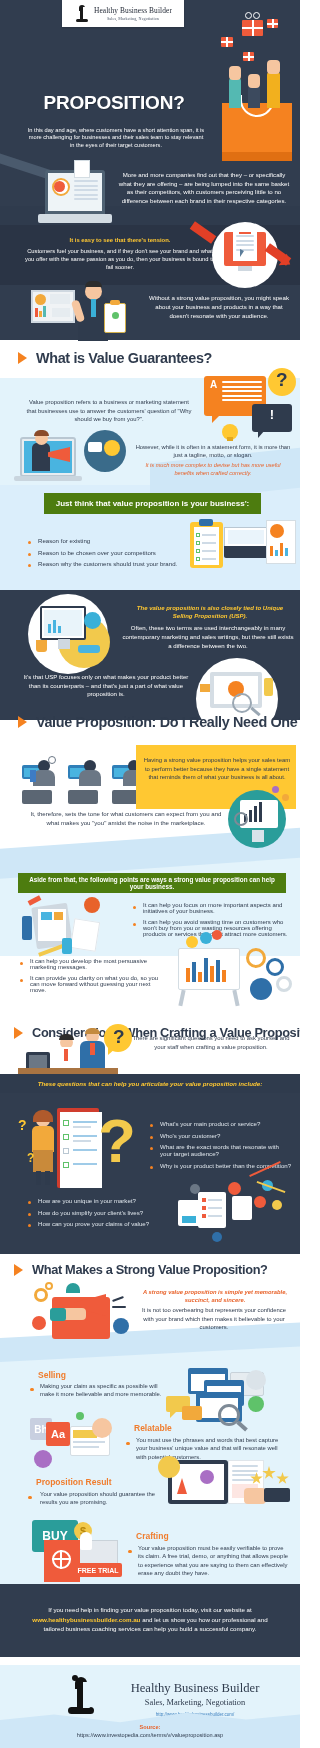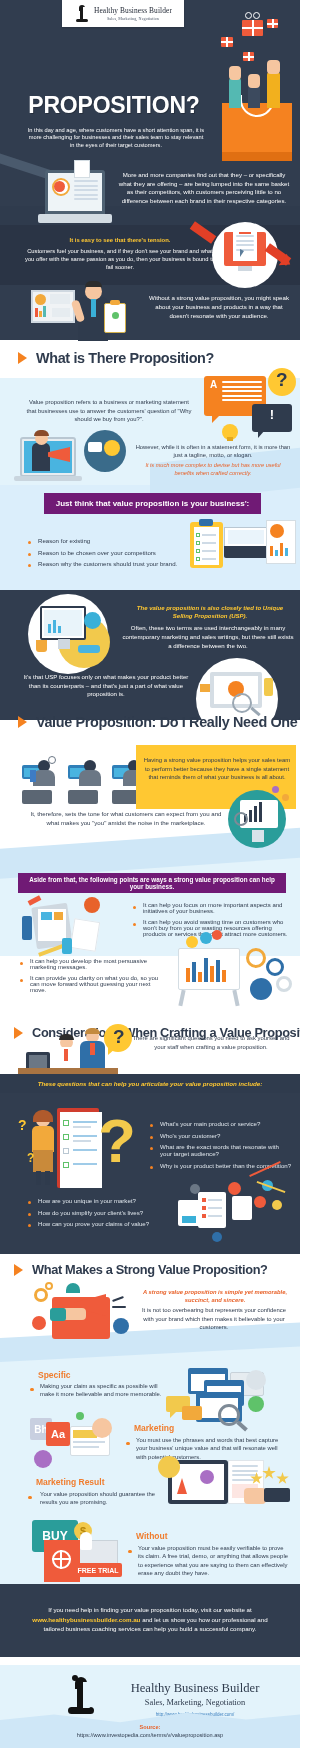--- a/index.html
+++ b/index.html
@@ -53,21 +53,21 @@
     color: #ffffff; letter-spacing: .2px;
   }
   .hero-title2 {
     position: absolute; left: 14px; top: 50px; width: 200px;
     text-align: center; font-size: 41px; font-weight: bold;
     color: #f58220; letter-spacing: -.5px; line-height: .98;
     text-shadow: 1.5px 1.5px 0 rgba(0,0,0,.25);
   }
   .hero-title3 {
     position: absolute; left: 14px; top: 92px; width: 200px;
-    text-align: center; font-size: 23px; font-weight: bold;
+    text-align: center; font-size: 19px; font-weight: bold;
     color: #ffffff; letter-spacing: -.2px;
     text-shadow: 1px 1px 0 rgba(0,0,0,.22);
   }
 
   
   .sec-head {
     position: absolute; display: flex; align-items: center; gap: 9px;
   }
   .sec-head .arrow {
     width: 0; height: 0;
@@ -77,21 +77,21 @@
     flex: 0 0 auto;
   }
   .sec-head .txt {
     font-size: 14.4px; font-weight: bold; color: #2f3b4d; letter-spacing: -.35px;
     white-space: nowrap;
   }
   .sec-head.small .txt { font-size: 12.8px; }
 
   
   .banner-orange {
-    position: absolute; background: #701a75; color: #fff;
+    position: absolute; background: #4d7c0f; color: #fff;
     display: flex; align-items: center; justify-content: center;
     font-weight: bold; text-align: center;
   }
   .banner-yellow {
     position: absolute; background: #ffc832; color: #2f3b4d;
     display: flex; align-items: center; justify-content: center;
     font-weight: bold; text-align: center;
   }
   .banner-navy {
     position: absolute; background: #2f3b4d; color: #ffc832;
@@ -245,21 +245,21 @@
   <div class="sh" style="left:91px;top:299px;width:5px;height:18px;background:#3ab0d8;"></div>
   <div class="sh" style="left:74px;top:300px;width:8px;height:22px;background:#f6c6a0;border-radius:4px;transform:rotate(-18deg);"></div>
   <div class="sh" style="left:104px;top:303px;width:22px;height:30px;background:#fff;border:1.6px solid #d4b14a;border-radius:2px;"></div>
   <div class="sh" style="left:110px;top:300px;width:10px;height:5px;background:#f2a93b;border-radius:2px;"></div>
   <div class="sh circ" style="left:112px;top:312px;width:7px;height:7px;background:#5fc26a;"></div>
 
   <div class="t white" style="left:145px;top:294px;width:148px;font-size:6.1px;line-height:1.45;">Without a strong value proposition, you might speak about your business and products in a way that doesn't resonate with your audience.</div>
 
   <div class="sec-head" style="left:18px;top:350px;">
     <span class="arrow"></span>
-    <span class="txt">What is There Proposition?</span>
+    <span class="txt">What is Value Guarantees?</span>
   </div>
 
   <div class="t dark" style="left:24px;top:398px;width:170px;font-size:5.9px;line-height:1.45;">Value proposition refers to a business or marketing statement that businesses use to answer the customers' question of "Why should we buy from you?".</div>
 
   <div class="sh" style="left:204px;top:376px;width:62px;height:40px;background:#f58220;border-radius:3px;"></div>
   <div class="sh" style="left:212px;top:414px;width:0;height:0;border-left:9px solid #f58220;border-bottom:9px solid transparent;"></div>
   <div class="sh b" style="left:208px;top:379px;width:11px;font-size:10px;color:#fff;font-weight:bold;text-align:center;">A</div>
   <div class="lines" style="left:222px;top:381px;width:40px;">
     <span style="background:#fff"></span>
       <span style="background:#fff"></span>
@@ -521,58 +521,58 @@
   <div class="sh" style="left:112px;top:1306px;width:14px;height:2px;background:#2f3b4d;border-radius:1px;"></div>
   <div class="sh circ" style="left:113px;top:1318px;width:16px;height:16px;background:#2f6fa8;"></div>
 
   <div class="t oranged i b" style="left:140px;top:1288px;width:150px;font-size:5.8px;line-height:1.4;">A strong value proposition is simple yet memorable, succinct, and sincere.</div>
   <div class="t dark" style="left:136px;top:1306px;width:156px;font-size:5.9px;line-height:1.45;">It is not too overbearing but represents your confidence with your brand which then makes it believable to your customers.</div>
 
 
   <div class="tl" style="left:30px;top:1375px;width:14px;">
     <span style="display:inline-block;width:3.5px;height:3.5px;border-radius:50%;background:#f58220;"></span>
   </div>
-  <div class="tl orange b" style="left:38px;top:1370px;font-size:8.5px;">Specific</div>
+  <div class="tl orange b" style="left:38px;top:1370px;font-size:8.5px;">Selling</div>
   <div class="tl dark" style="left:40px;top:1382px;width:125px;font-size:5.9px;line-height:1.42;">Making your claim as specific as possible will make it more believable and more memorable.</div>
 
   <div class="sh" style="left:188px;top:1368px;width:40px;height:26px;background:#2f6fa8;border-radius:2px;"></div>
   <div class="sh" style="left:191px;top:1374px;width:34px;height:17px;background:#fff;"></div>
   <div class="sh" style="left:230px;top:1372px;width:34px;height:24px;background:#e6ecf0;border:1.4px solid #c8d2da;border-radius:2px;"></div>
   <div class="sh" style="left:204px;top:1380px;width:40px;height:26px;background:#2f6fa8;border-radius:2px;"></div>
   <div class="sh" style="left:207px;top:1386px;width:34px;height:17px;background:#fff;"></div>
   <div class="sh" style="left:196px;top:1392px;width:46px;height:30px;background:#2f6fa8;border-radius:2px;"></div>
   <div class="sh" style="left:200px;top:1398px;width:38px;height:20px;background:#fff;"></div>
   <div class="sh" style="left:166px;top:1396px;width:24px;height:16px;background:#f2c94c;border-radius:2px;"></div>
   <div class="sh" style="left:170px;top:1411px;width:0;height:0;border-left:7px solid #f2c94c;border-bottom:7px solid transparent;"></div>
   <div class="sh" style="left:182px;top:1406px;width:20px;height:14px;background:#f2a93b;border-radius:2px;"></div>
   <div class="sh circ" style="left:218px;top:1404px;width:22px;height:22px;border:3px solid #7e8a96;"></div>
   <div class="sh" style="left:236px;top:1424px;width:12px;height:4px;background:#7e8a96;transform:rotate(42deg);"></div>
   <div class="sh circ" style="left:248px;top:1396px;width:16px;height:16px;background:#5fc26a;"></div>
   <div class="sh circ" style="left:246px;top:1370px;width:20px;height:20px;background:#dbe3e9;"></div>
 
   <div class="tl" style="left:126px;top:1429px;width:14px;">
     <span style="display:inline-block;width:3.5px;height:3.5px;border-radius:50%;background:#f58220;"></span>
   </div>
-  <div class="tl orange b" style="left:134px;top:1423px;font-size:8.5px;">Marketing</div>
+  <div class="tl orange b" style="left:134px;top:1423px;font-size:8.5px;">Relatable</div>
   <div class="tl dark" style="left:136px;top:1436px;width:152px;font-size:5.9px;line-height:1.42;">You must use the phrases and words that best capture your business' unique value and that will resonate well with potential customers.</div>
 
   <div class="sh" style="left:30px;top:1418px;width:22px;height:22px;background:#c8cfe0;border-radius:2px;display:flex;align-items:center;justify-content:center;color:#fff;font-weight:bold;font-size:10px;">Bh</div>
   <div class="sh" style="left:46px;top:1422px;width:24px;height:24px;background:#ef5b3b;border-radius:2px;display:flex;align-items:center;justify-content:center;color:#fff;font-weight:bold;font-size:11px;">Aa</div>
   <div class="sh" style="left:70px;top:1426px;width:40px;height:30px;background:#fff;border:1.2px solid #d4dde3;border-radius:2px;"></div>
   <div class="sh" style="left:73px;top:1430px;width:24px;height:8px;background:#f2c94c;"></div>
   <div class="sh" style="left:73px;top:1441px;width:32px;height:2px;background:#cfdbe6;"></div>
   <div class="sh" style="left:73px;top:1446px;width:26px;height:2px;background:#cfdbe6;"></div>
   <div class="sh circ" style="left:92px;top:1418px;width:20px;height:20px;background:#f6c6a0;"></div>
   <div class="sh circ" style="left:34px;top:1450px;width:18px;height:18px;background:#a96fc4;"></div>
   <div class="sh circ" style="left:76px;top:1412px;width:8px;height:8px;background:#5fc26a;"></div>
 
   <div class="tl" style="left:28px;top:1483px;width:14px;">
     <span style="display:inline-block;width:3.5px;height:3.5px;border-radius:50%;background:#f58220;"></span>
   </div>
-  <div class="tl orange b" style="left:36px;top:1477px;font-size:8.5px;">Marketing Result</div>
+  <div class="tl orange b" style="left:36px;top:1477px;font-size:8.5px;">Proposition Result</div>
   <div class="tl dark" style="left:40px;top:1490px;width:128px;font-size:5.9px;line-height:1.42;">Your value proposition should guarantee the results you are promising.</div>
 
   <div class="sh" style="left:168px;top:1460px;width:60px;height:44px;background:#2f3b4d;border-radius:3px;"></div>
   <div class="sh" style="left:172px;top:1464px;width:52px;height:36px;background:#fff;"></div>
   <div class="sh circ" style="left:200px;top:1470px;width:14px;height:14px;background:#a96fc4;"></div>
   <div class="sh" style="left:177px;top:1478px;width:10px;height:16px;background:#ef5b3b;clip-path:polygon(50% 0,100% 100%,0 100%);"></div>
   <div class="sh circ" style="left:158px;top:1456px;width:22px;height:22px;background:#f2c94c;"></div>
   <div class="sh" style="left:228px;top:1460px;width:36px;height:44px;background:#fff;border:1px solid #e0e6eb;"></div>
   <div class="lines" style="left:232px;top:1465px;width:26px;">
     <span></span>
@@ -583,21 +583,21 @@
   <div class="sh" style="left:232px;top:1484px;width:26px;height:14px;background:#fde6e2;"></div>
   <div class="sh" style="left:250px;top:1472px;width:13px;height:13px;background:#f2c94c;clip-path:polygon(50% 0,61% 35%,98% 35%,68% 57%,79% 91%,50% 70%,21% 91%,32% 57%,2% 35%,39% 35%);"></div>
   <div class="sh" style="left:262px;top:1466px;width:14px;height:14px;background:#f2c94c;clip-path:polygon(50% 0,61% 35%,98% 35%,68% 57%,79% 91%,50% 70%,21% 91%,32% 57%,2% 35%,39% 35%);"></div>
   <div class="sh" style="left:276px;top:1472px;width:13px;height:13px;background:#f2c94c;clip-path:polygon(50% 0,61% 35%,98% 35%,68% 57%,79% 91%,50% 70%,21% 91%,32% 57%,2% 35%,39% 35%);"></div>
   <div class="sh" style="left:244px;top:1488px;width:22px;height:16px;background:#f6c6a0;border-radius:4px;"></div>
   <div class="sh" style="left:264px;top:1488px;width:26px;height:14px;background:#2f3b4d;border-radius:2px;"></div>
 
   <div class="tl" style="left:128px;top:1537px;width:14px;">
     <span style="display:inline-block;width:3.5px;height:3.5px;border-radius:50%;background:#f58220;"></span>
   </div>
-  <div class="tl orange b" style="left:136px;top:1531px;font-size:8.5px;">Without</div>
+  <div class="tl orange b" style="left:136px;top:1531px;font-size:8.5px;">Crafting</div>
   <div class="tl dark" style="left:138px;top:1544px;width:150px;font-size:5.9px;line-height:1.42;">Your value proposition must be easily verifiable to prove its claim. A free trial, demo, or anything that allows people to experience what you are saying to them can effectively erase any doubt they have.</div>
 
   <div class="sh" style="left:32px;top:1520px;width:46px;height:32px;background:#2a9d9a;border-radius:3px;display:flex;align-items:center;justify-content:center;color:#fff;font-weight:bold;font-size:12px;">BUY</div>
   <div class="sh circ" style="left:74px;top:1522px;width:18px;height:18px;background:#f2c94c;display:flex;align-items:center;justify-content:center;color:#b8860b;font-weight:bold;font-size:11px;">$</div>
   <div class="sh circ" style="left:88px;top:1541px;width:11px;height:11px;background:#f2a93b;display:flex;align-items:center;justify-content:center;color:#fff;font-weight:bold;font-size:7px;">$</div>
   <div class="sh" style="left:78px;top:1540px;width:40px;height:30px;background:#e4e9ee;border:1.4px solid #c9d2d9;"></div>
   <div class="sh" style="left:44px;top:1540px;width:36px;height:42px;background:#ef5b3b;"></div>
   <div class="sh circ" style="left:52px;top:1550px;width:19px;height:19px;border:2px solid #fff;"></div>
   <div class="sh" style="left:52px;top:1558px;width:19px;height:2px;background:#fff;"></div>
   <div class="sh" style="left:60px;top:1550px;width:2px;height:19px;background:#fff;"></div>

